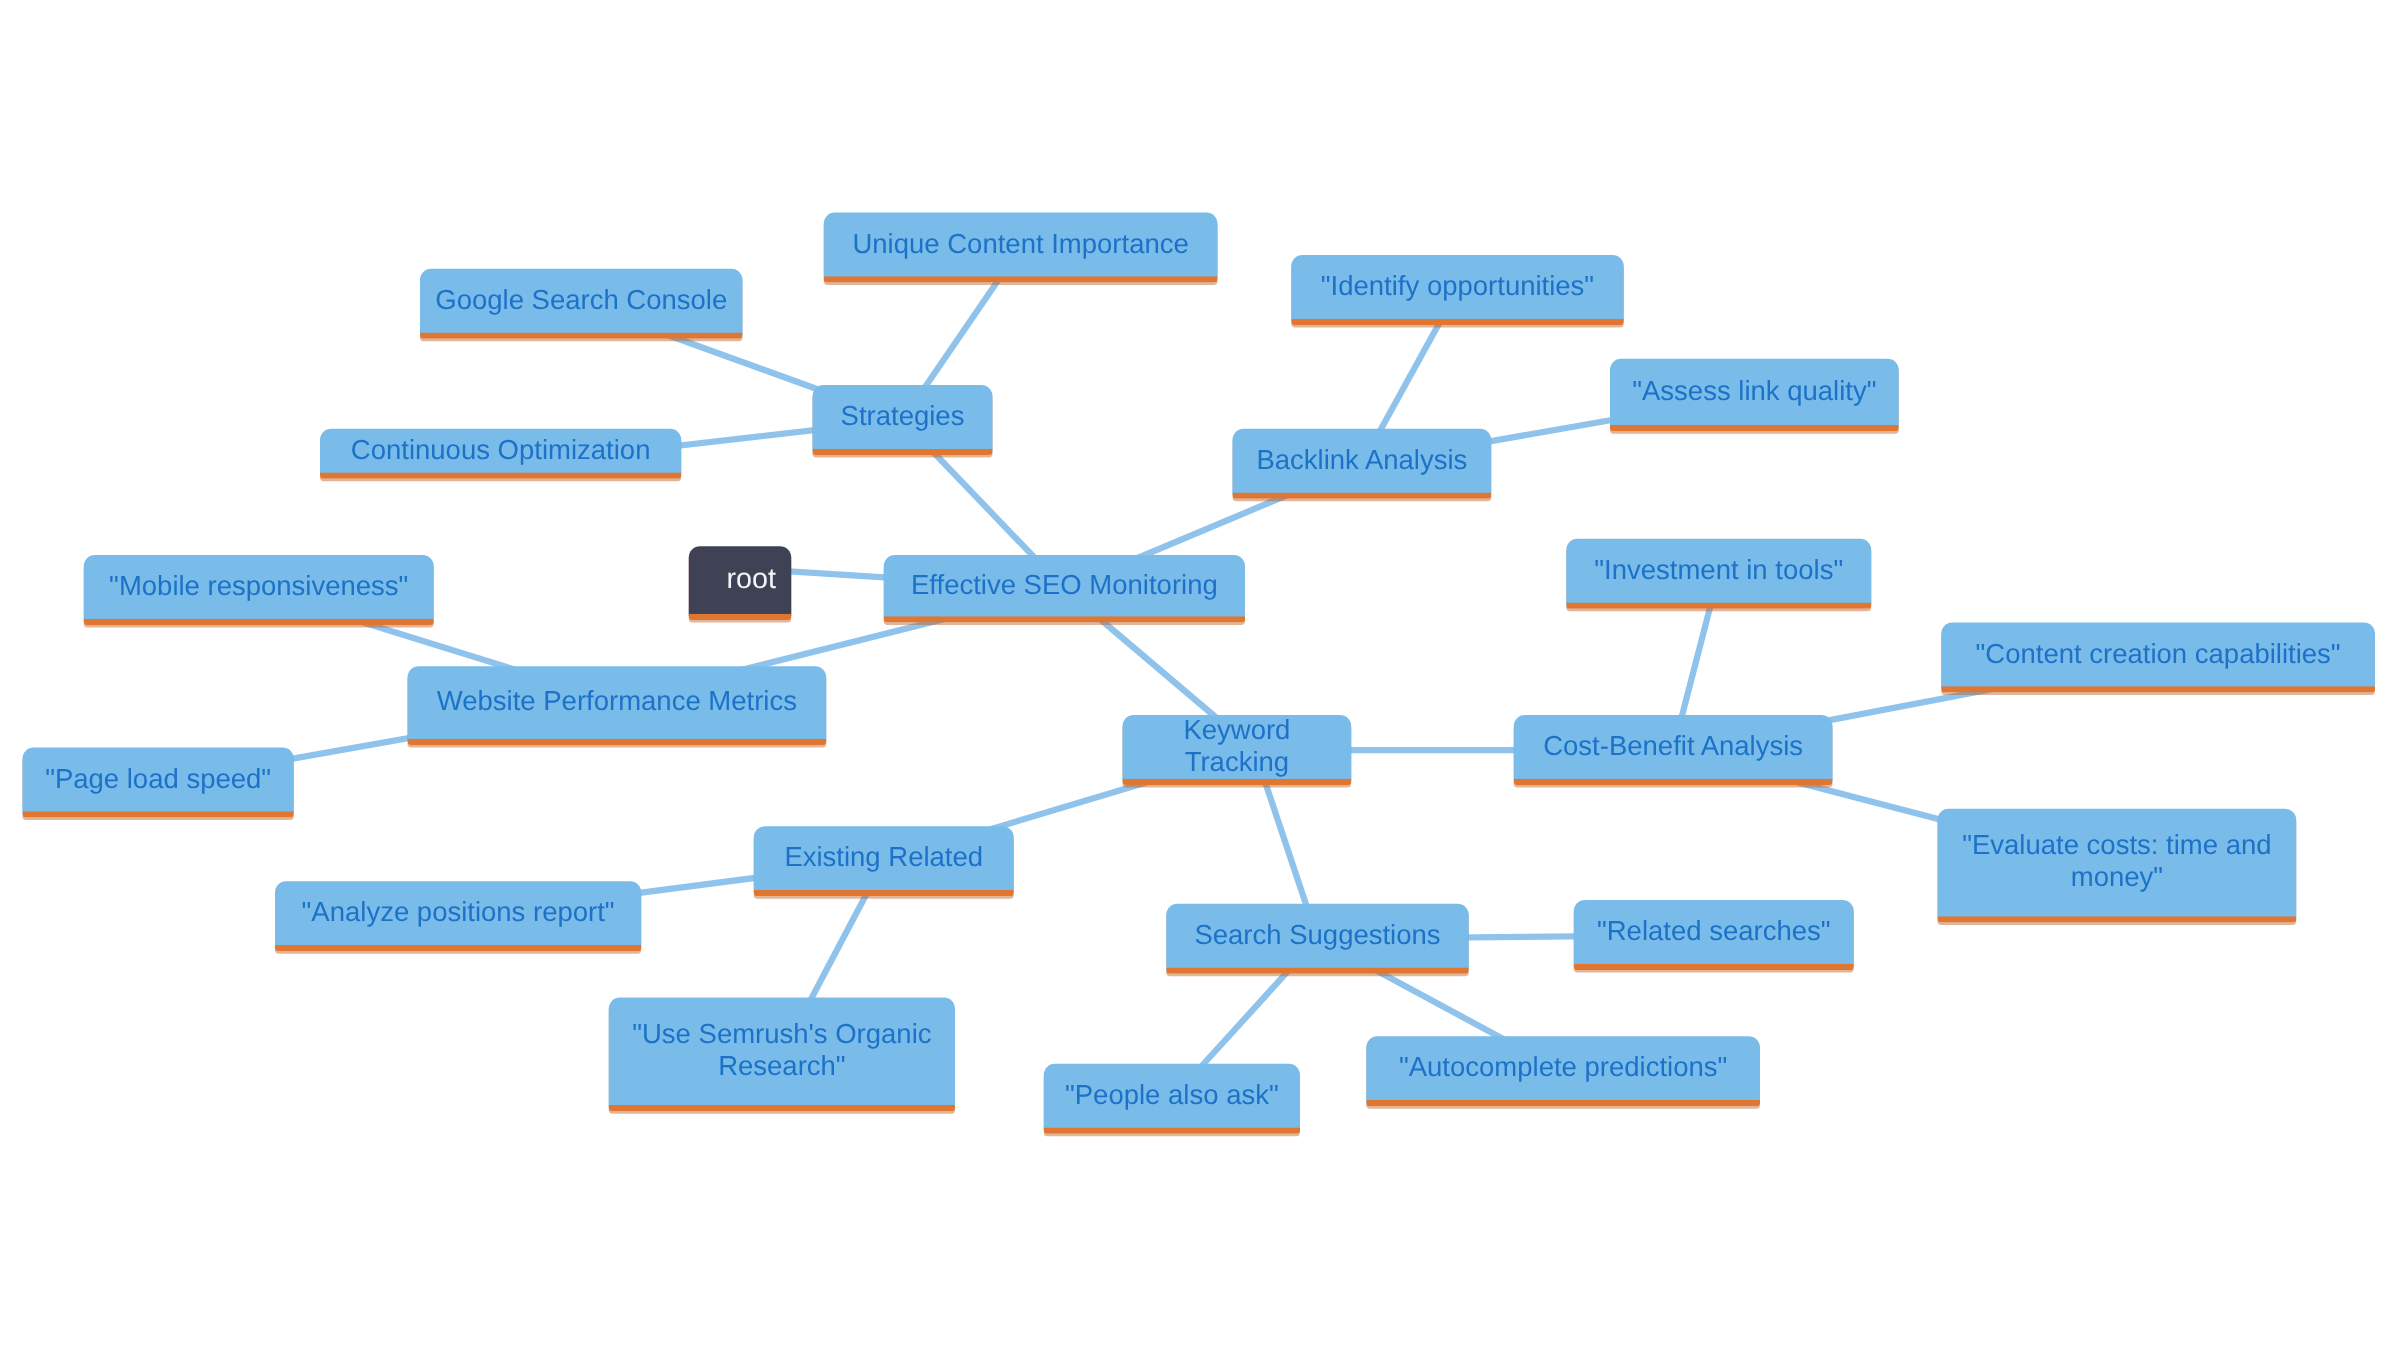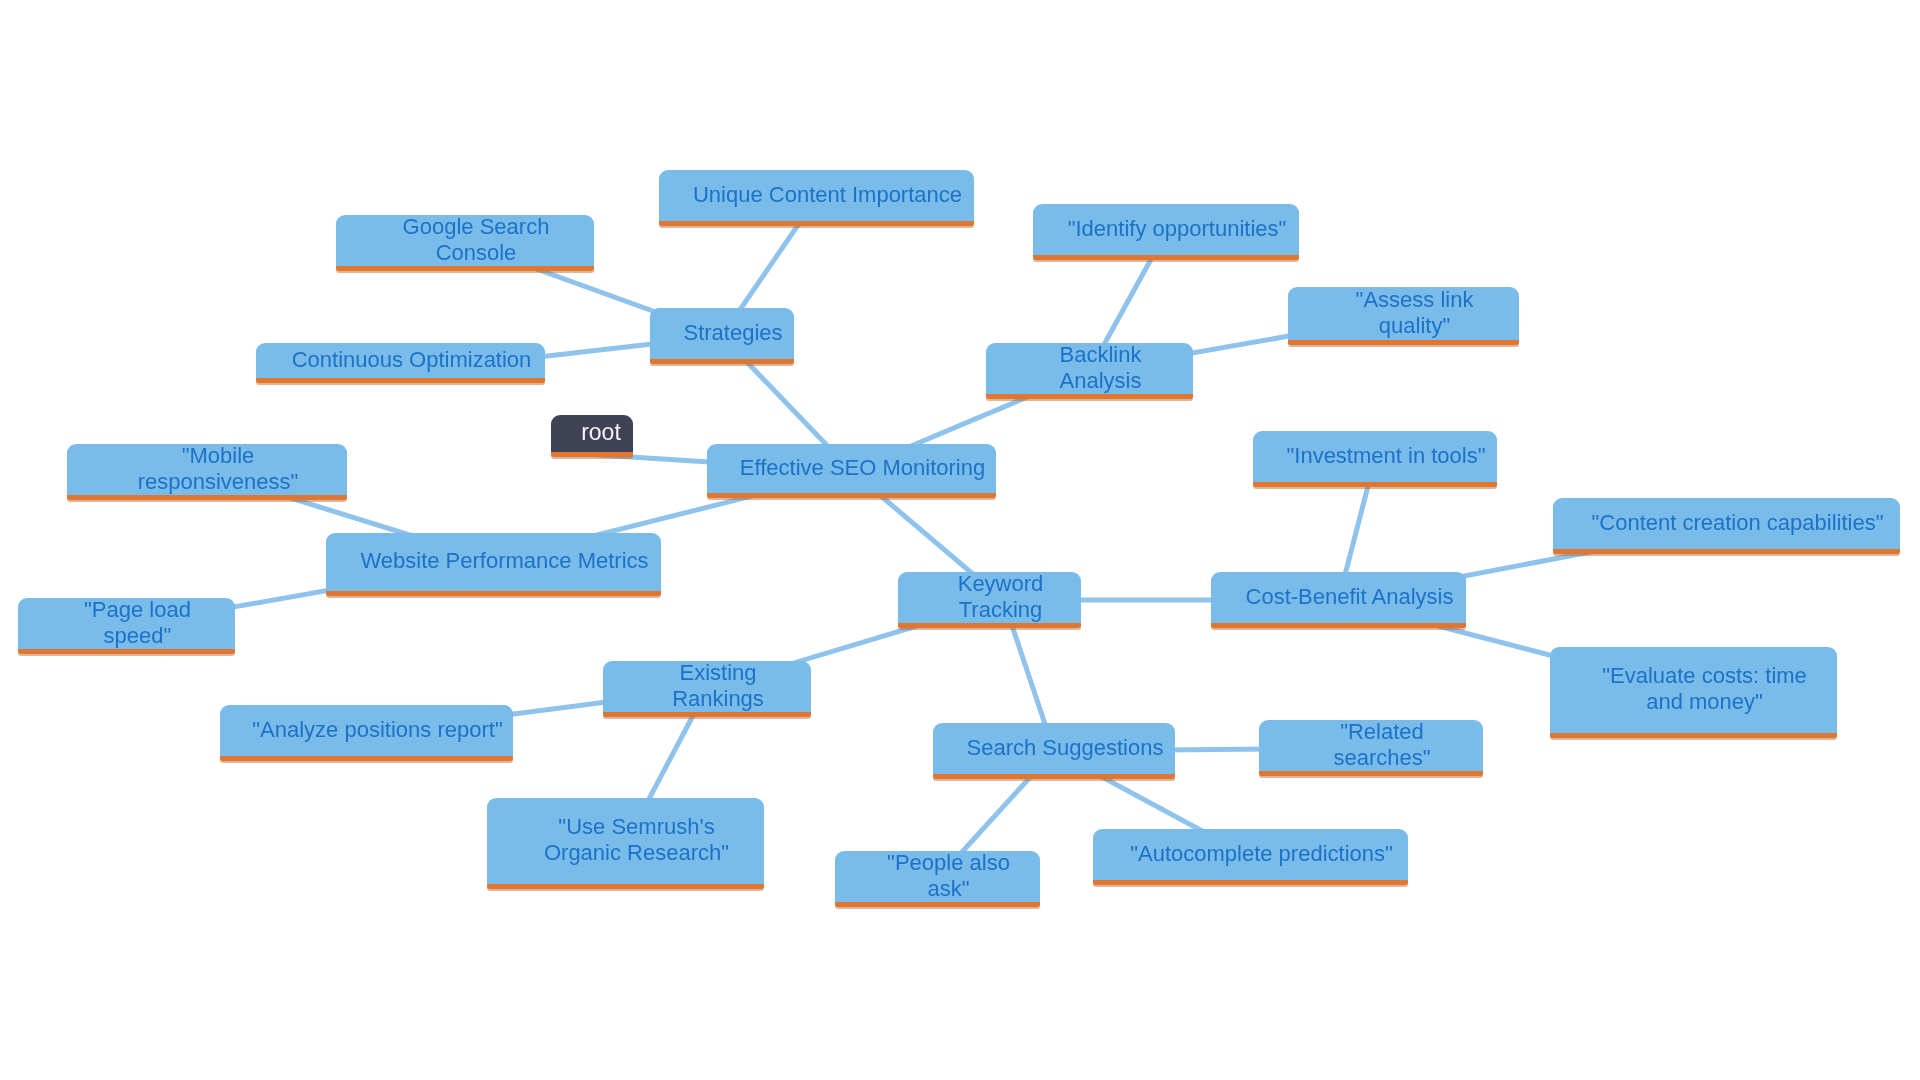--- a/index.html
+++ b/index.html
@@ -37,21 +37,20 @@
     font-size: 22px;
     line-height: 1.18;
     cursor: pointer;
     user-select: none;
     box-shadow: 0 2px 0 rgba(186, 92, 30, 0.45);
   }
   .node.branch {
     background: #79BCEA;
     color: #1D72C8;
     border-bottom: 5px solid #E0762F;
-    padding-left: 32px;
   }
   .node.root {
     background: #3E4254;
     color: #F5F5F7;
     border-bottom: 5px solid #E0762F;
     font-size: 23px;
   }
 </style>
 </head>
 <body>
@@ -75,37 +74,37 @@
       <line x1="1003.5" y1="600" x2="1054" y2="751" stroke="#8FC3EC" stroke-width="5" stroke-linecap="round"></line>
       <line x1="1338.5" y1="600" x2="1375" y2="459" stroke="#8FC3EC" stroke-width="5" stroke-linecap="round"></line>
       <line x1="1338.5" y1="600" x2="1726.5" y2="526" stroke="#8FC3EC" stroke-width="5" stroke-linecap="round"></line>
       <line x1="1338.5" y1="600" x2="1693.5" y2="692.5" stroke="#8FC3EC" stroke-width="5" stroke-linecap="round"></line>
       <line x1="707" y1="689" x2="366.5" y2="733" stroke="#8FC3EC" stroke-width="5" stroke-linecap="round"></line>
       <line x1="707" y1="689" x2="625.5" y2="843.5" stroke="#8FC3EC" stroke-width="5" stroke-linecap="round"></line>
       <line x1="1054" y1="751" x2="1371" y2="748" stroke="#8FC3EC" stroke-width="5" stroke-linecap="round"></line>
       <line x1="1054" y1="751" x2="937.5" y2="879" stroke="#8FC3EC" stroke-width="5" stroke-linecap="round"></line>
       <line x1="1054" y1="751" x2="1250.5" y2="857" stroke="#8FC3EC" stroke-width="5" stroke-linecap="round"></line>
     </svg>
-<div class="node root" style="left: 551px; top: 415px; width: 82px; height: 42px; padding-left: 28px;">root</div>
+<div class="node root" style="left: 551px; top: 437px; width: 82px; height: 59px; padding-left: 28px;">root</div>
     <div class="node branch" style="left: 707px; top: 444px; width: 289px; height: 54px;">Effective SEO Monitoring</div>
     <div class="node branch" style="left: 650px; top: 308px; width: 144px; height: 56px; text-align: right;">Strategies</div>
     <div class="node branch" style="left: 336px; top: 215px; width: 258px; height: 56px;">Google Search Console</div>
     <div class="node branch" style="left: 659px; top: 170px; width: 315px; height: 56px;">Unique Content Importance</div>
     <div class="node branch" style="left: 256px; top: 343px; width: 289px; height: 40px; text-align: right;">Continuous Optimization</div>
     <div class="node branch" style="left: 986px; top: 343px; width: 207px; height: 56px;">Backlink Analysis</div>
     <div class="node branch" style="left: 1033px; top: 204px; width: 266px; height: 56px;">"Identify opportunities"</div>
     <div class="node branch" style="left: 1288px; top: 287px; width: 231px; height: 58px;">"Assess link quality"</div>
     <div class="node branch" style="left: 326px; top: 533px; width: 335px; height: 63px;">Website Performance Metrics</div>
     <div class="node branch" style="left: 67px; top: 444px; width: 280px; height: 56px;">"Mobile responsiveness"</div>
     <div class="node branch" style="left: 18px; top: 598px; width: 217px; height: 56px;">"Page load speed"</div>
     <div class="node branch" style="left: 898px; top: 572px; width: 183px; height: 56px;">Keyword Tracking</div>
     <div class="node branch" style="left: 1211px; top: 572px; width: 255px; height: 56px;">Cost-Benefit Analysis</div>
     <div class="node branch" style="left: 1253px; top: 431px; width: 244px; height: 56px;">"Investment in tools"</div>
     <div class="node branch" style="left: 1553px; top: 498px; width: 347px; height: 56px;">"Content creation capabilities"</div>
     <div class="node branch" style="left: 1550px; top: 647px; width: 287px; height: 91px;">"Evaluate costs: time and money"</div>
-    <div class="node branch" style="left: 603px; top: 661px; width: 208px; height: 56px;">Existing Rankings</div>
+    <div class="node branch" style="left: 603px; top: 661px; width: 208px; height: 56px;">Existing Related</div>
     <div class="node branch" style="left: 220px; top: 705px; width: 293px; height: 56px;">"Analyze positions report"</div>
     <div class="node branch" style="left: 487px; top: 798px; width: 277px; height: 91px;">"Use Semrush's Organic Research"</div>
     <div class="node branch" style="left: 933px; top: 723px; width: 242px; height: 56px;">Search Suggestions</div>
     <div class="node branch" style="left: 1259px; top: 720px; width: 224px; height: 56px;">"Related searches"</div>
     <div class="node branch" style="left: 835px; top: 851px; width: 205px; height: 56px;">"People also ask"</div>
     <div class="node branch" style="left: 1093px; top: 829px; width: 315px; height: 56px;">"Autocomplete predictions"</div>
   </div>
 
 </body></html>

